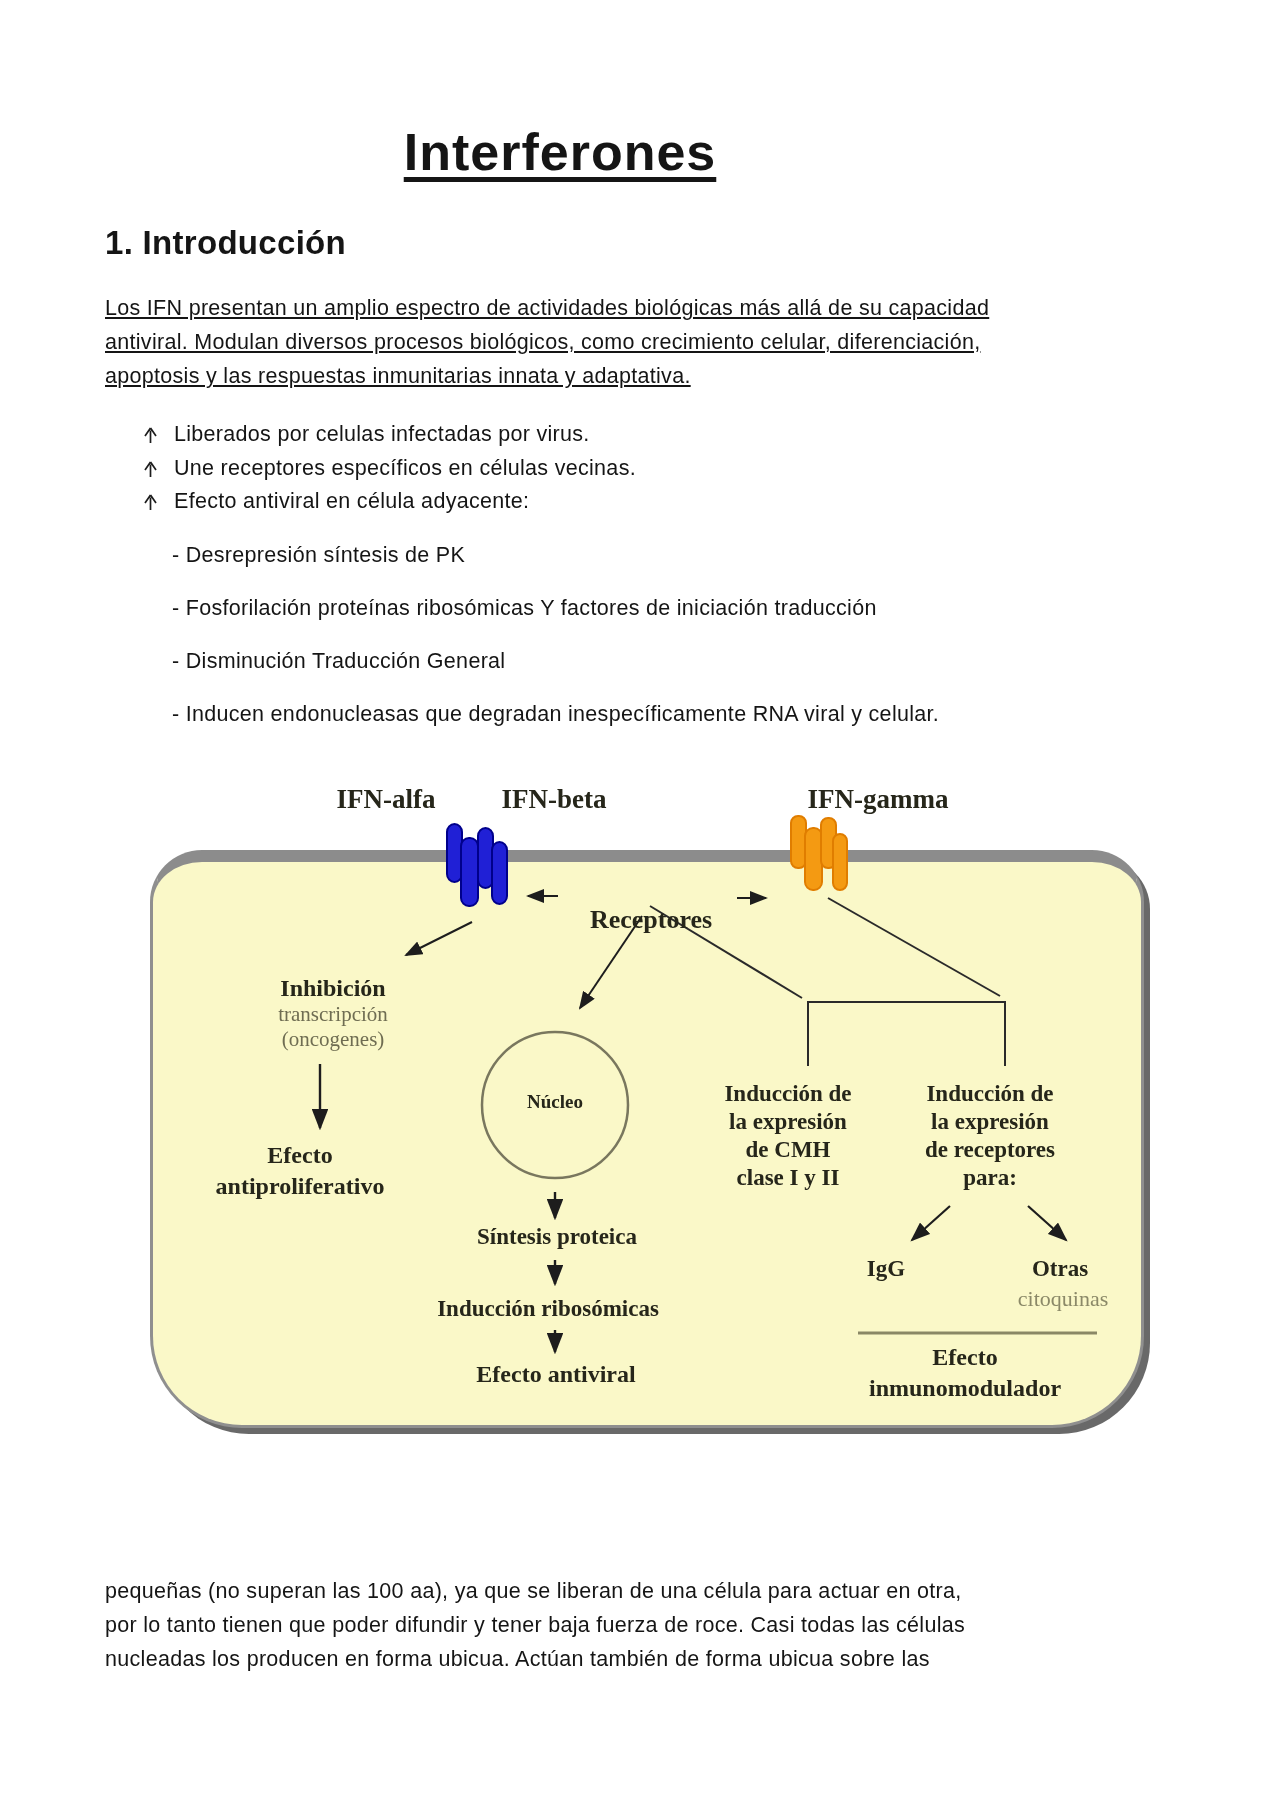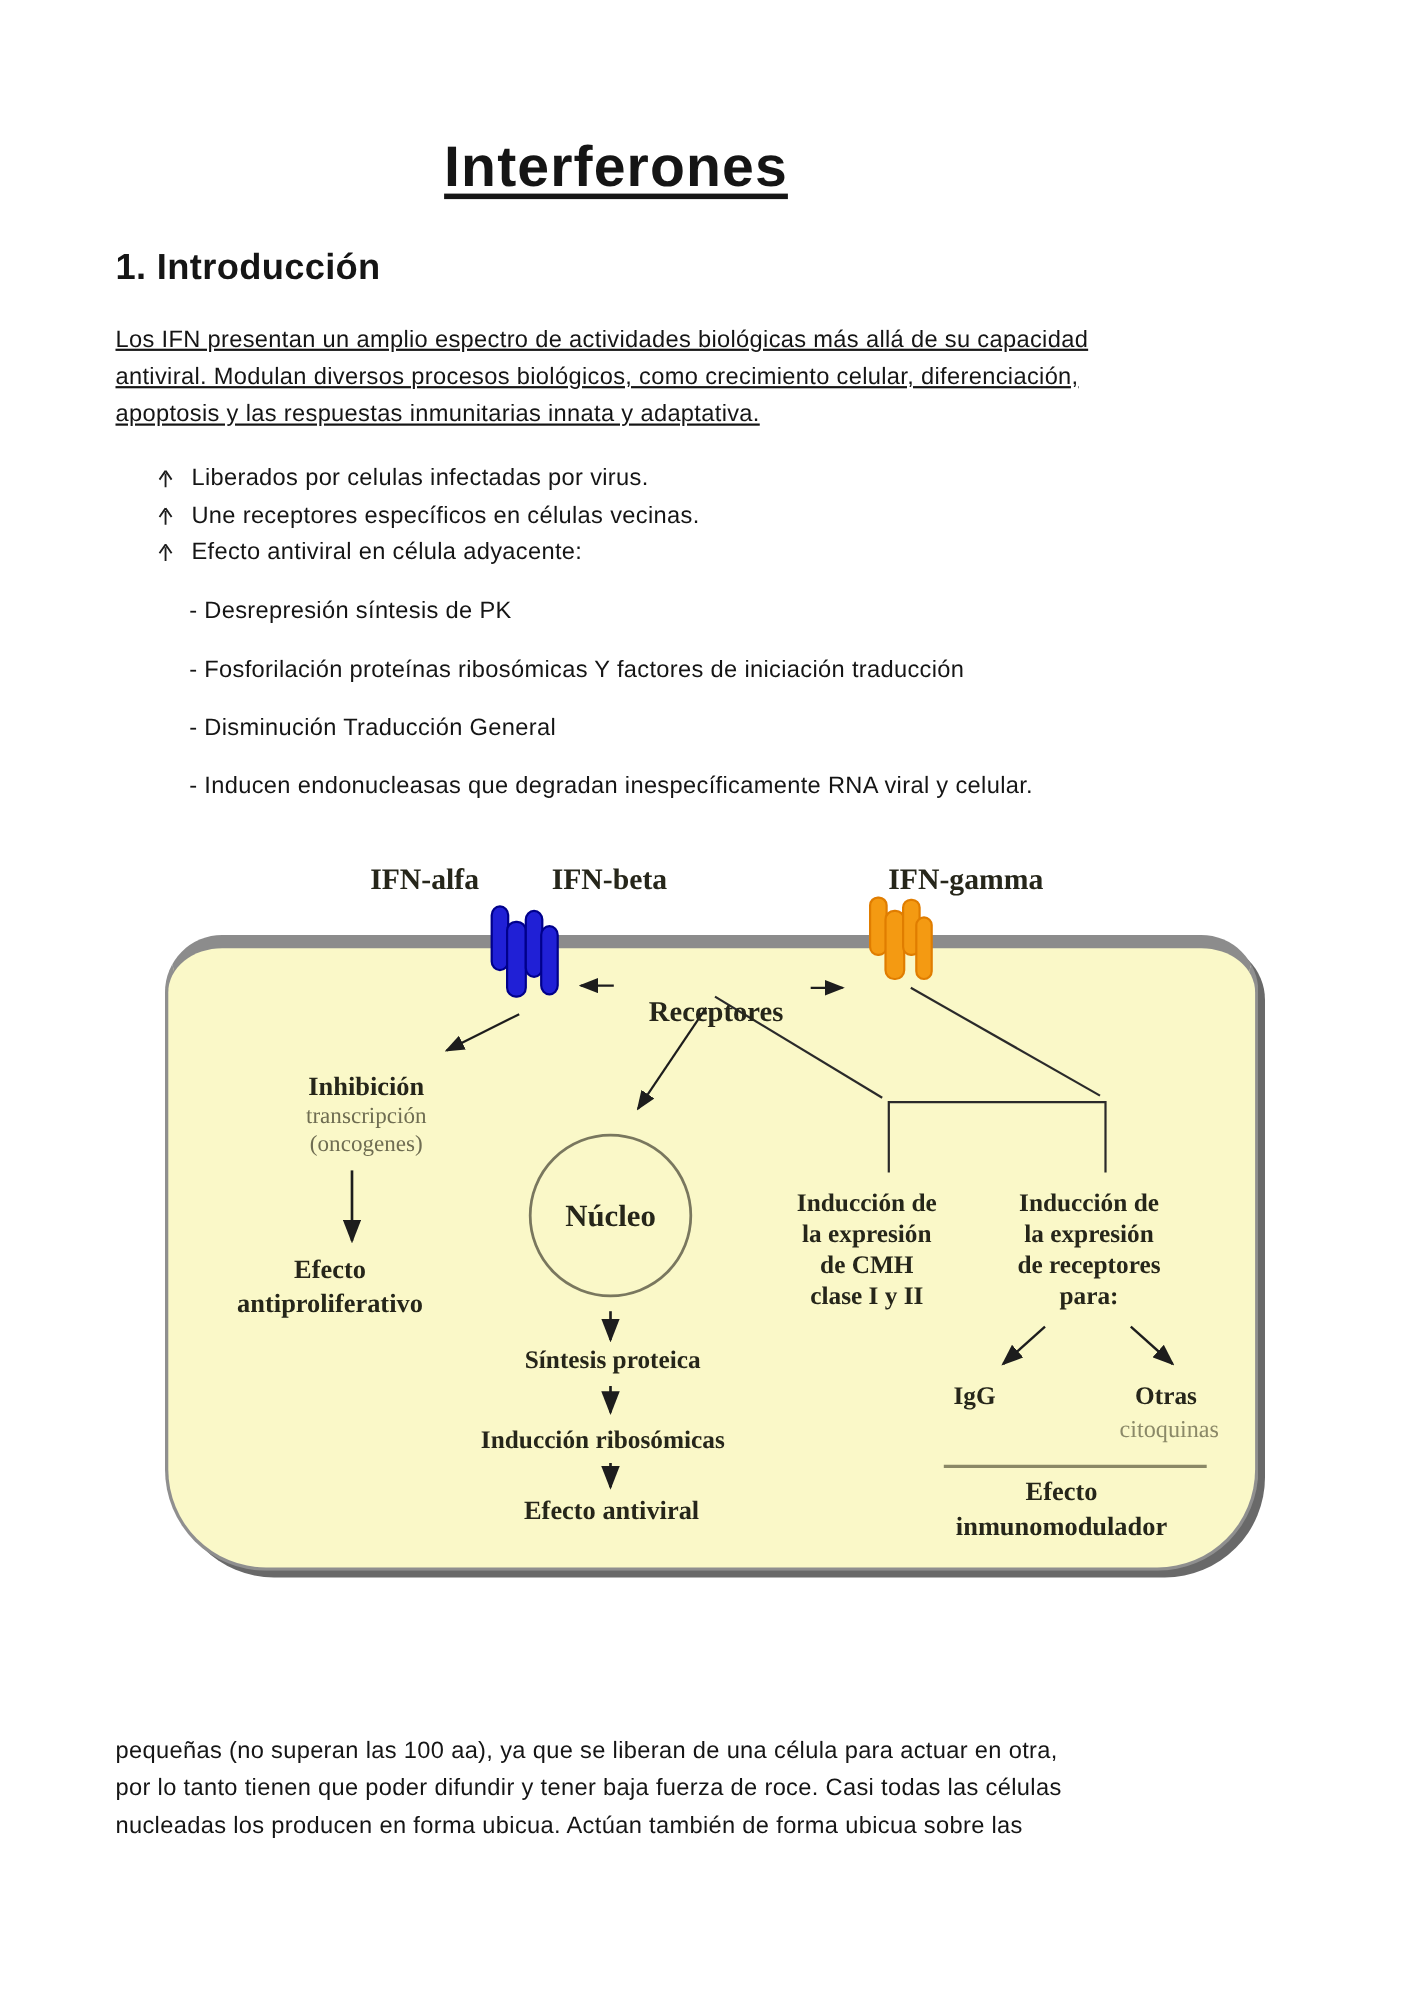--- a/index.html
+++ b/index.html
@@ -113,21 +113,21 @@
     <span class="ln">Inhibición</span>
     <span class="ln muted" style="font-size:21px;">transcripción</span>
     <span class="ln muted" style="font-size:21px;">(oncogenes)</span>
   </div>
 
   <div class="serifl" style="left:300px;top:1140px;font-size:24px;line-height:31px;">
     <span class="ln">Efecto</span>
     <span class="ln">antiproliferativo</span>
   </div>
 
-  <div class="serifl" style="left:555px;top:1091px;font-size:28px;">Núcleo</div>
+  <div class="serifl" style="left:555px;top:1091px;font-size:19px;">Núcleo</div>
 
   <div class="serifl" style="left:557px;top:1224px;font-size:23px;">Síntesis proteica</div>
 
   <div class="serifl" style="left:548px;top:1296px;font-size:23px;">Inducción ribosómicas</div>
 
   <div class="serifl" style="left:556px;top:1361px;font-size:24px;">Efecto antiviral</div>
 
   <div class="serifl" style="left:788px;top:1080px;font-size:23px;line-height:28px;">
     <span class="ln">Inducción de</span>
     <span class="ln">la expresión</span>

